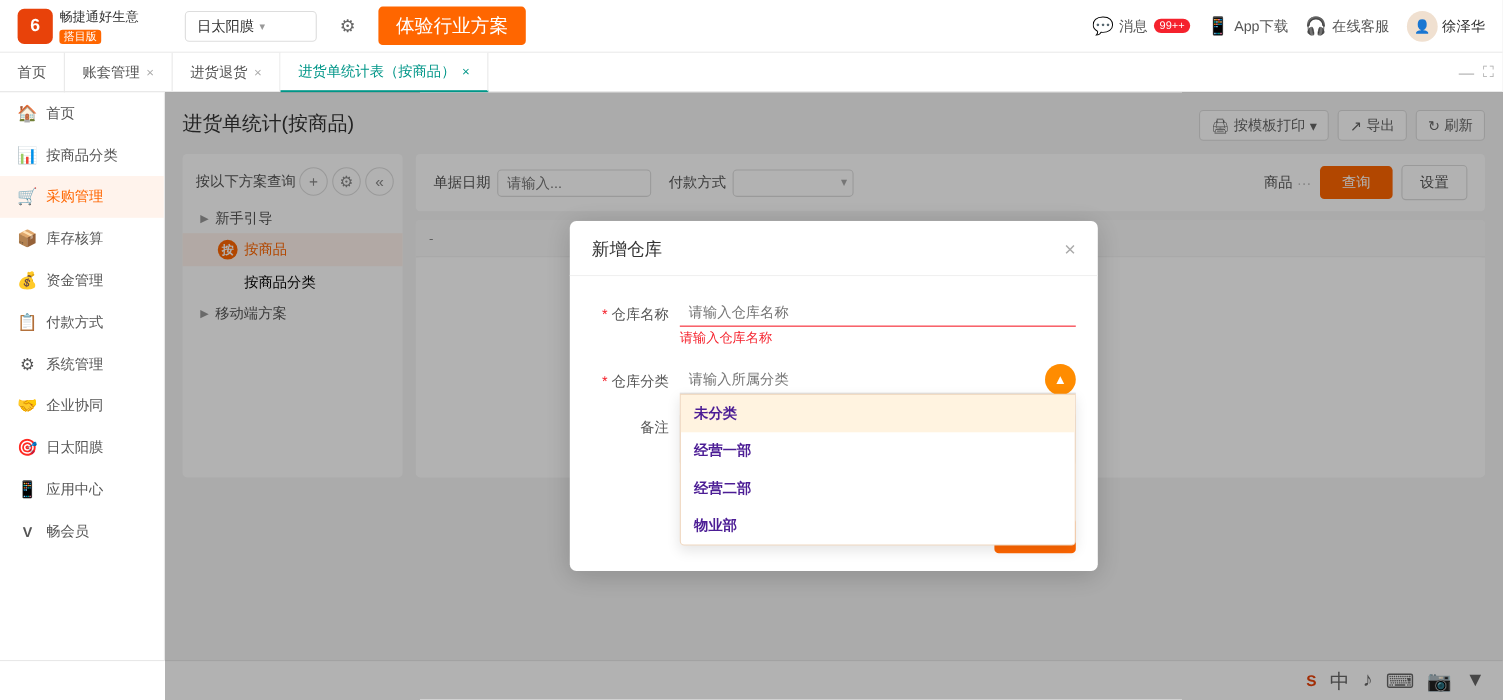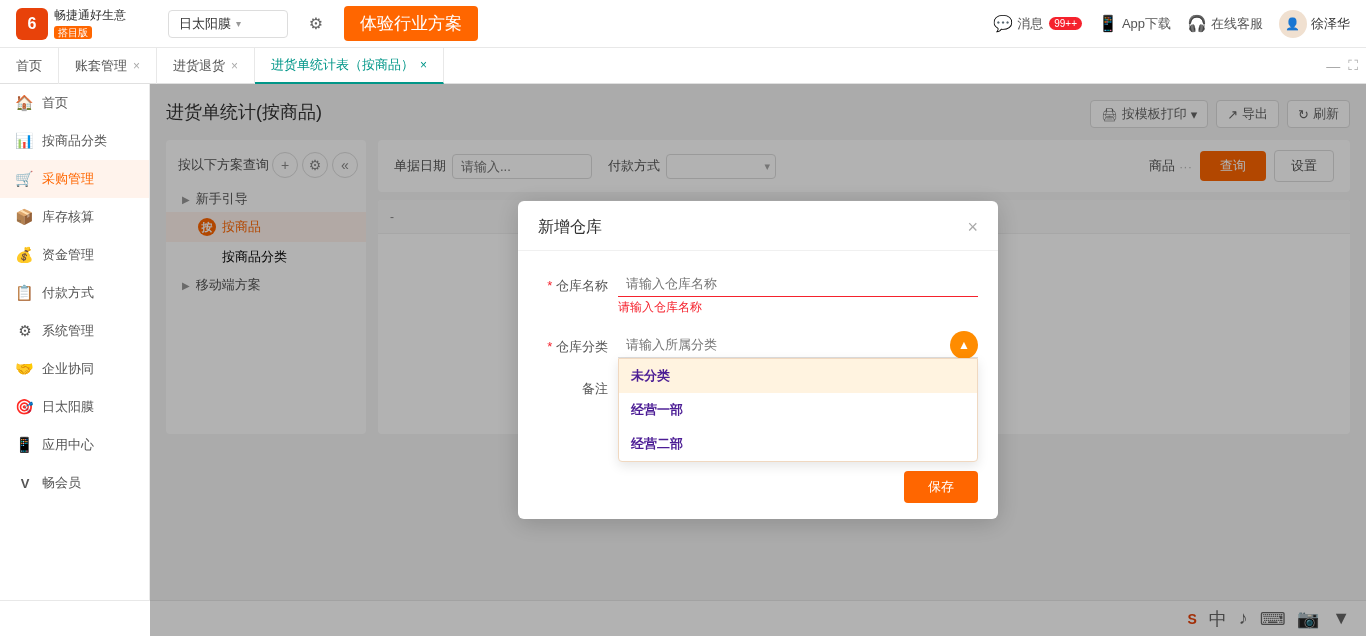--- a/index.html
+++ b/index.html
@@ -526,20 +526,21 @@
               <span>仓库分类</span>
             </div>
             <div class="form-input-wrap dropdown-wrap">
               <input class="dropdown-input" type="text" placeholder="请输入所属分类" style="">
               <div class="dropdown-arrow-btn">▲</div>
               
               <div class="dropdown-list">
                 <div class="dropdown-list-item highlighted">未分类</div>
                 <div class="dropdown-list-item">经营一部</div>
                 <div class="dropdown-list-item">经营二部</div>
+                <div class="dropdown-list-item">物业部</div>
               </div>
             </div>
           </div>
 
           <div class="form-row">
             <div class="form-label">备注</div>
             <div class="form-input-wrap">
               <textarea class="form-textarea" style=""></textarea>
             </div>
           </div>

